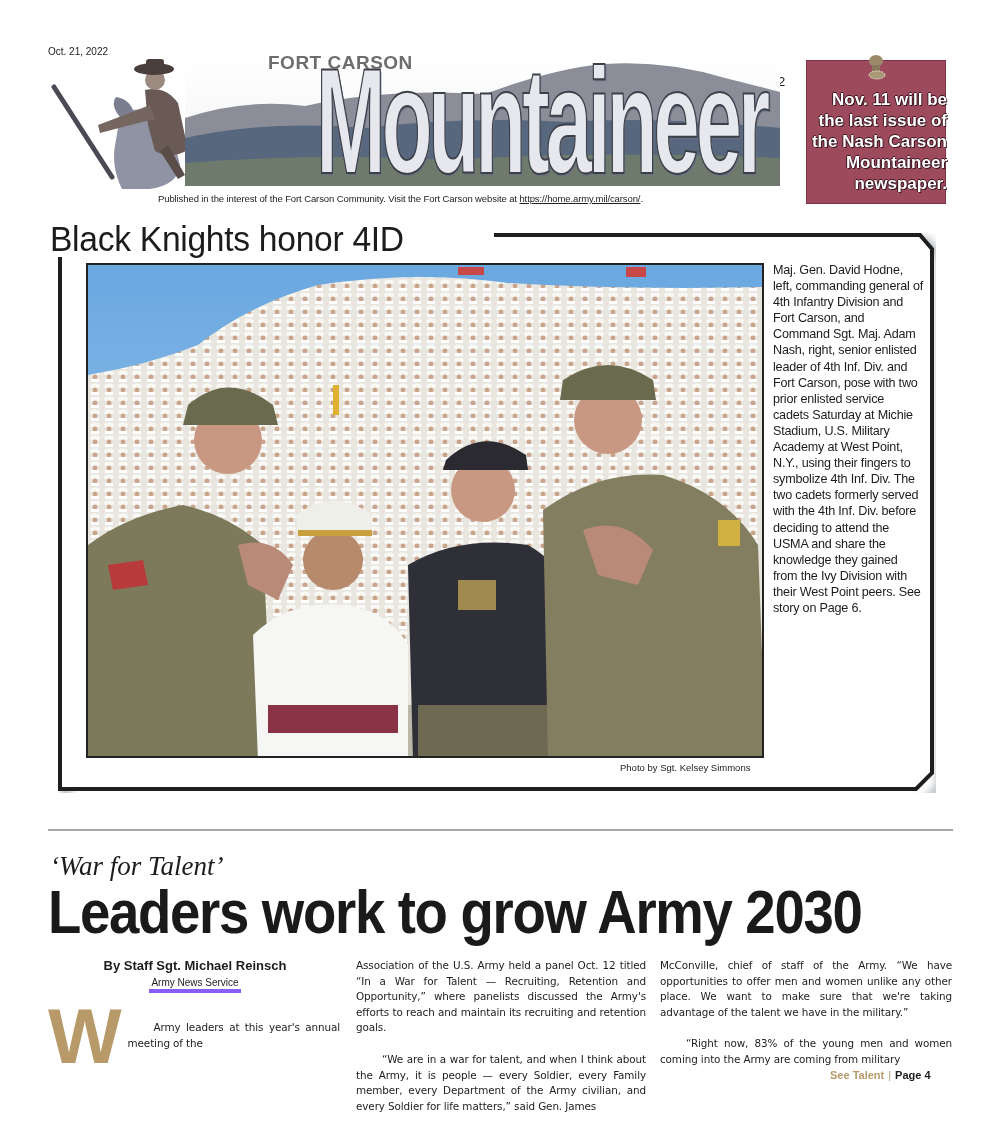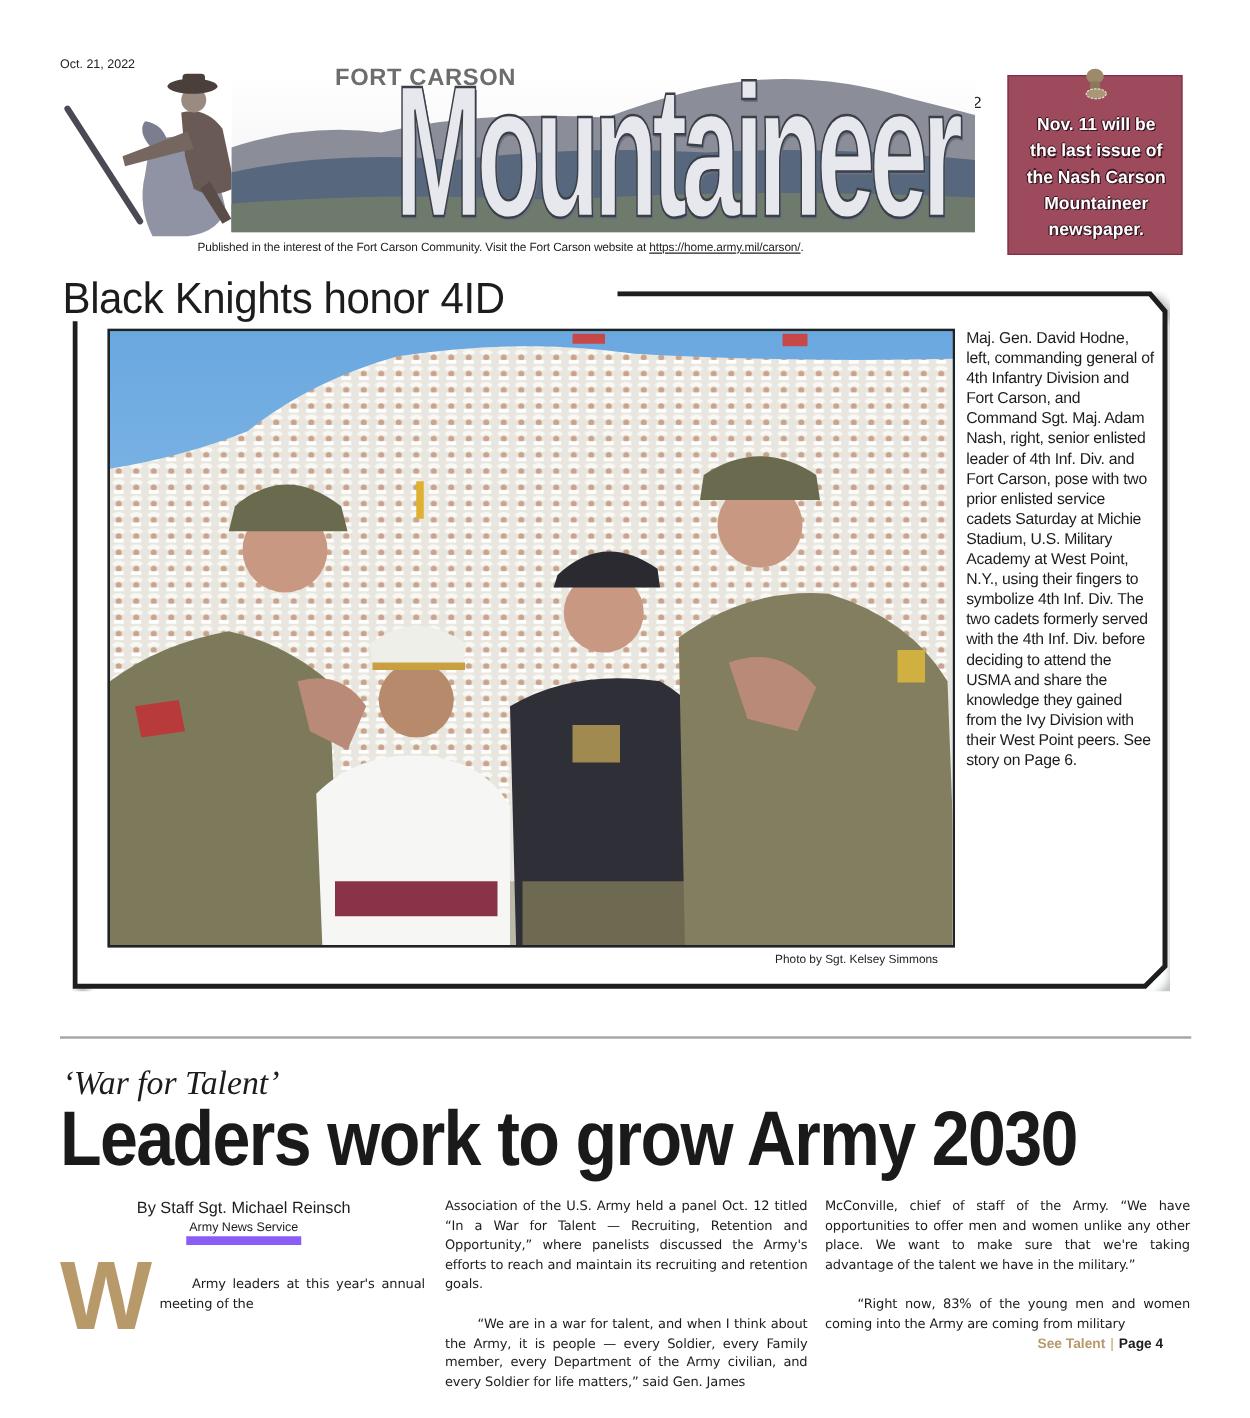--- a/index.html
+++ b/index.html
@@ -39,22 +39,22 @@
   .tagline a { color: #222; text-decoration: underline; }
 
   .notice {
     position: absolute; left: 806px; top: 60px; width: 140px; height: 144px;
     background: #9c4a5c; border: 1px solid #7e3246;
   }
   .notice .pin {
     position: absolute; left: 58px; top: -8px; width: 22px; height: 30px;
   }
   .notice-text {
-    position: absolute; left: 0; top: 28px; width: 140px; text-align: center;
-    color: #ffffff; font-weight: bold; font-size: 14px; line-height: 21px;
+    position: absolute; left: 0; top: 28px; width: 140px; text-align: right;
+    color: #ffffff; font-weight: bold; font-size: 17px; line-height: 21px;
     text-shadow: 1px 1px 0 #3a1520, -1px 0 0 #3a1520, 0 -1px 0 #3a1520;
   }
 
   
   .feature-headline {
     position: absolute; left: 50px; top: 219px; font-size: 35px; font-weight: normal;
     color: #1c1c1c; letter-spacing: -0.3px; line-height: 40px;
     transform: scaleX(0.96); transform-origin: left;
   }
   .frame {
@@ -82,27 +82,27 @@
     position: absolute; left: 50px; top: 851px; font-family: "Liberation Serif", serif;
     font-style: italic; font-size: 27px; color: #1c1c1c;
   }
   .story-headline {
     position: absolute; left: 48px; top: 872px; font-size: 62px; font-weight: bold;
     letter-spacing: -1.5px; color: #1a1a1a; white-space: nowrap;
     transform: scaleX(0.88); transform-origin: left top; line-height: 80px;
   }
   .byline {
     position: absolute; left: 50px; top: 958px; width: 290px; text-align: center;
-    font-size: 13px; font-weight: normal; color: #1c1c1c;
+    font-size: 13px; font-weight: bold; color: #1c1c1c;
   }
   .byline-org {
     position: absolute; left: 50px; top: 977px; width: 290px; text-align: center;
     font-size: 10px; color: #1c1c1c;
   }
-  .byline-org span { border-bottom: 7px solid #8b5cf6; padding: 0 2px 1px; }
+  .byline-org span { border-bottom: 4px solid #8b5cf6; padding: 0 2px 1px; }
 
   .col {
     position: absolute; top: 958px; width: 293px;
     font-family: "DejaVu Sans", sans-serif; font-size: 10.4px; line-height: 15.6px;
     color: #1c1c1c; text-align: justify; letter-spacing: -0.1px;
   }
   .col p { margin: 0; }
   .col p.indent { text-indent: 26px; margin-top: 16px; }
   .col1 { left: 50px; top: 1004px; width: 290px; }
   .col2 { left: 356px; width: 290px; }

